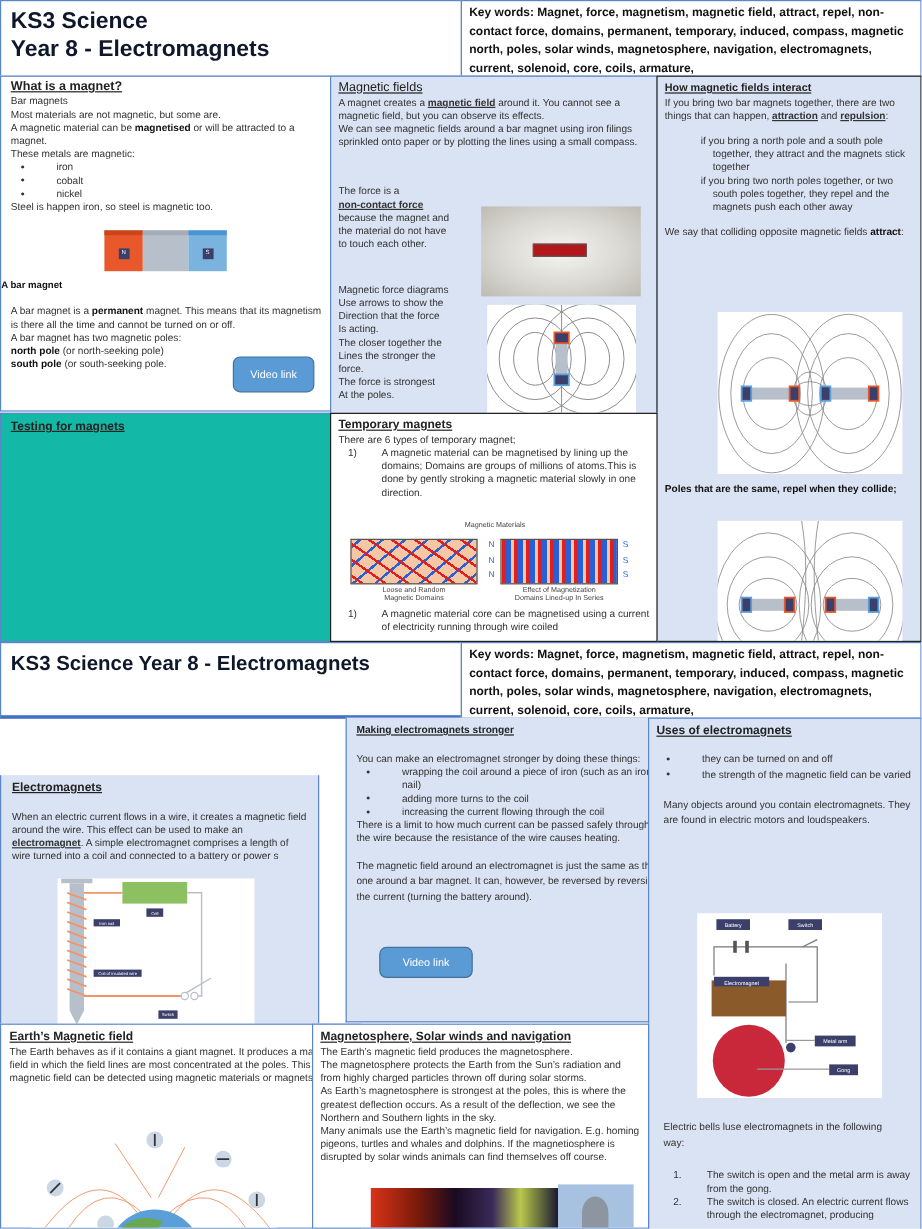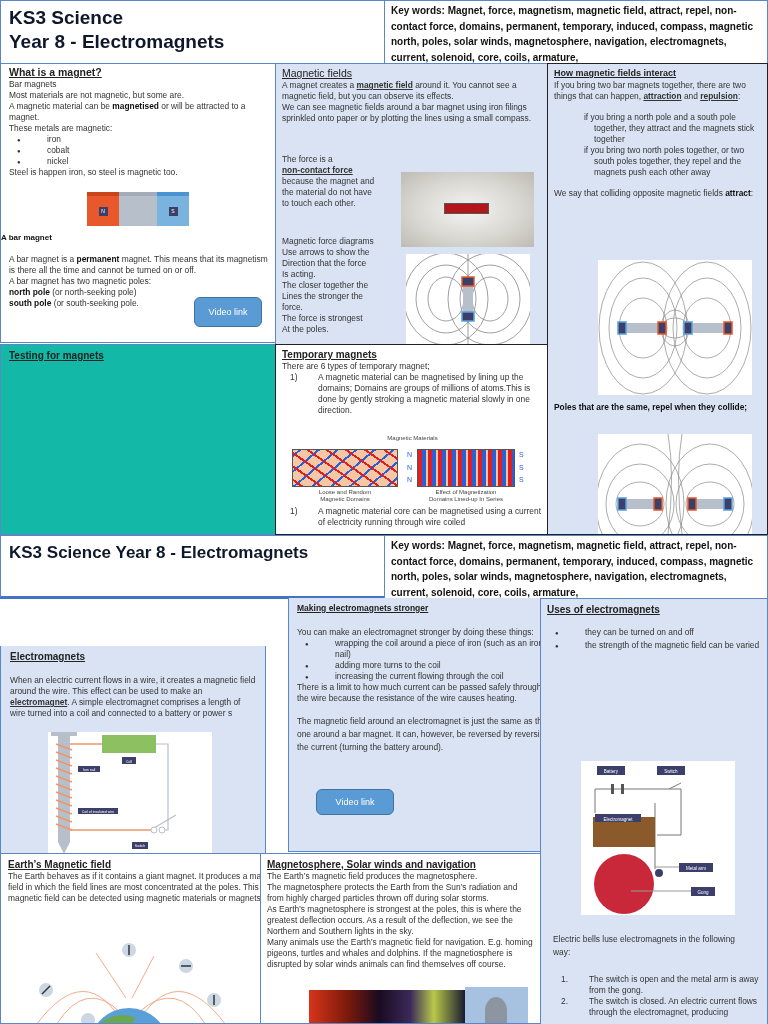--- a/index.html
+++ b/index.html
@@ -266,20 +266,21 @@
 </div>
 
 <div class="box blue" style="left:540px;top:598px;width:228px;height:438px;padding:4px 6px;">
   <div class="h" style="font-size:10px;">Uses of electromagnets</div>
   <div style="height:10px"></div>
   <ul class="bul t" style="line-height:13px;">
     <li>they can be turned on and off</li>
     <li>the strength of the magnetic field can be varied</li>
   </ul>
   <div style="height:12px"></div>
+  <div class="t" style="line-height:13px;padding-left:6px;">Many objects around you contain electromagnets. They are found in electric motors and loudspeakers.</div>
   <div class="img" style="left:40px;top:162px;width:154px;height:154px;">
     <svg width="154" height="154" viewBox="0 0 154 154">
       <g fill="none" stroke="#777" stroke-width="1">
           <polyline points="14,52 14,28 100,28 100,74 76,74"></polyline>
           <line x1="88" y1="28" x2="100" y2="22"></line>
           <line x1="74" y1="42" x2="74" y2="108"></line>
         </g>
       <rect x="30" y="23" width="3" height="10" fill="#555"></rect>
         <rect x="40" y="23" width="3" height="10" fill="#555"></rect>
       <rect x="12" y="56" width="62" height="30" fill="#8a5a2b"></rect>

